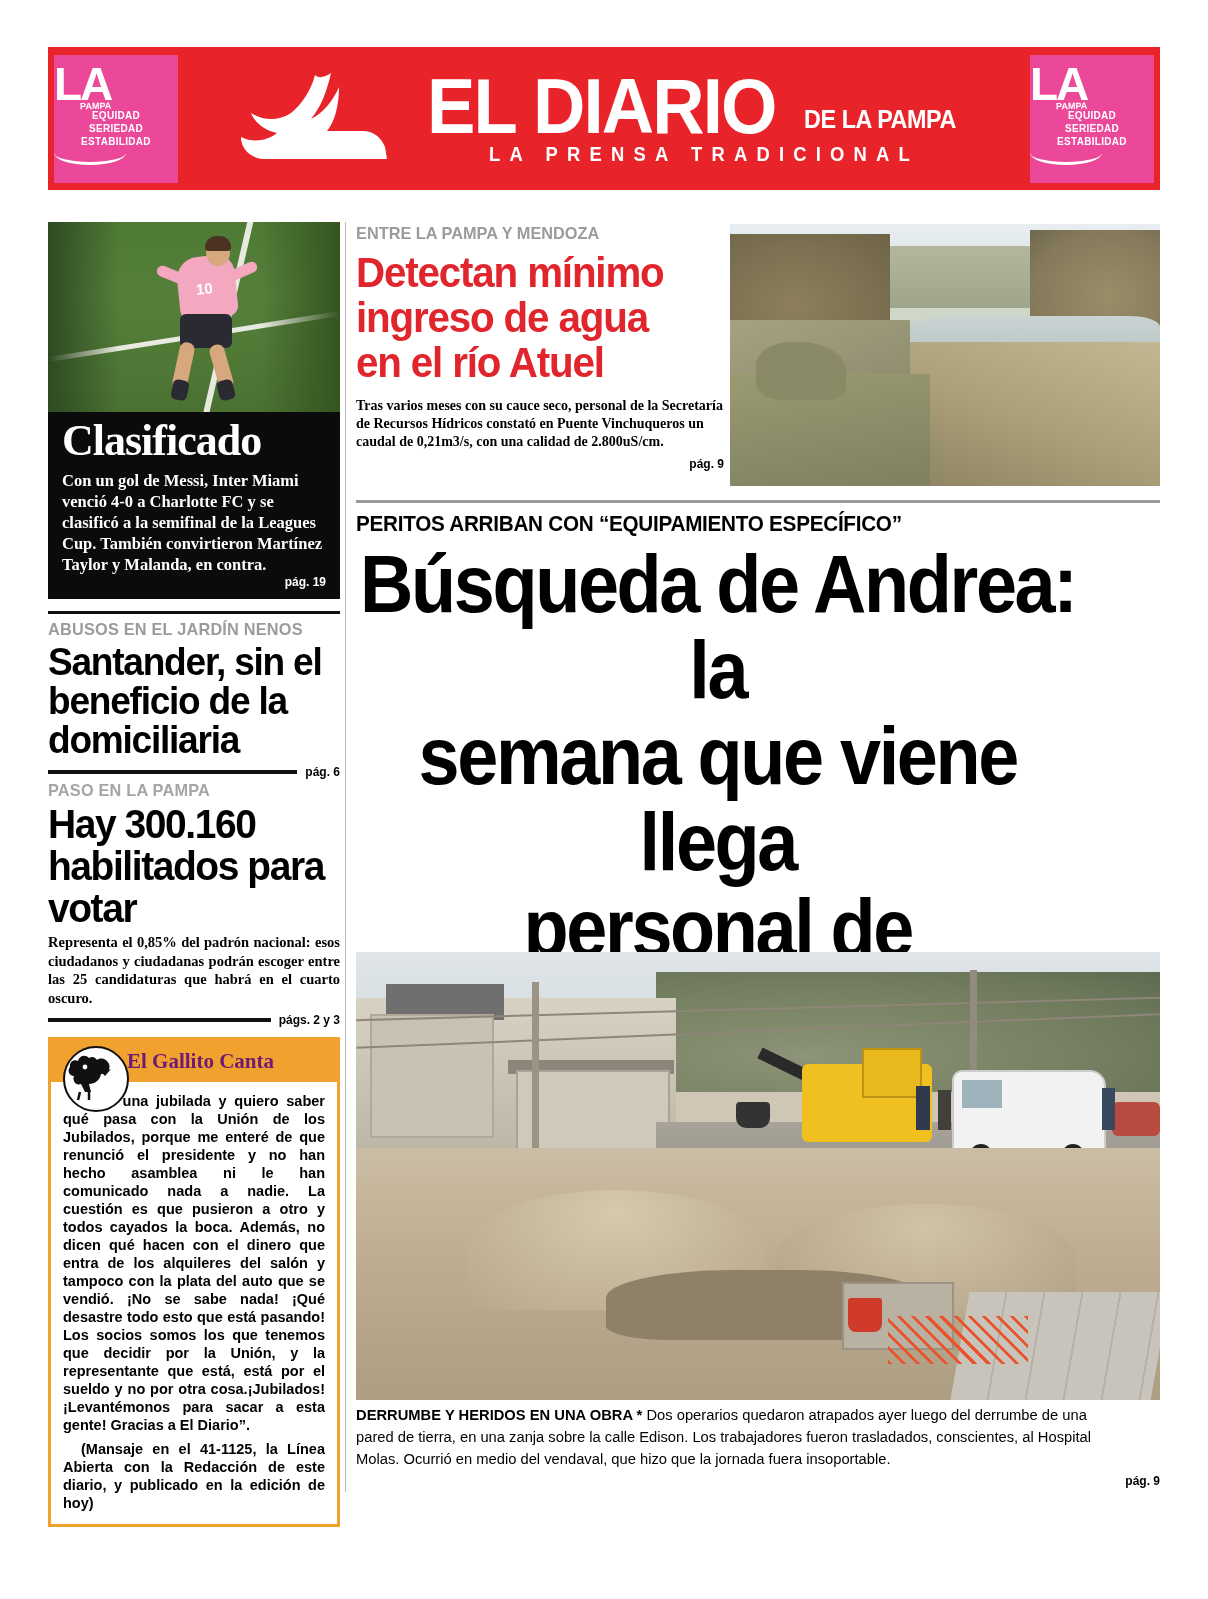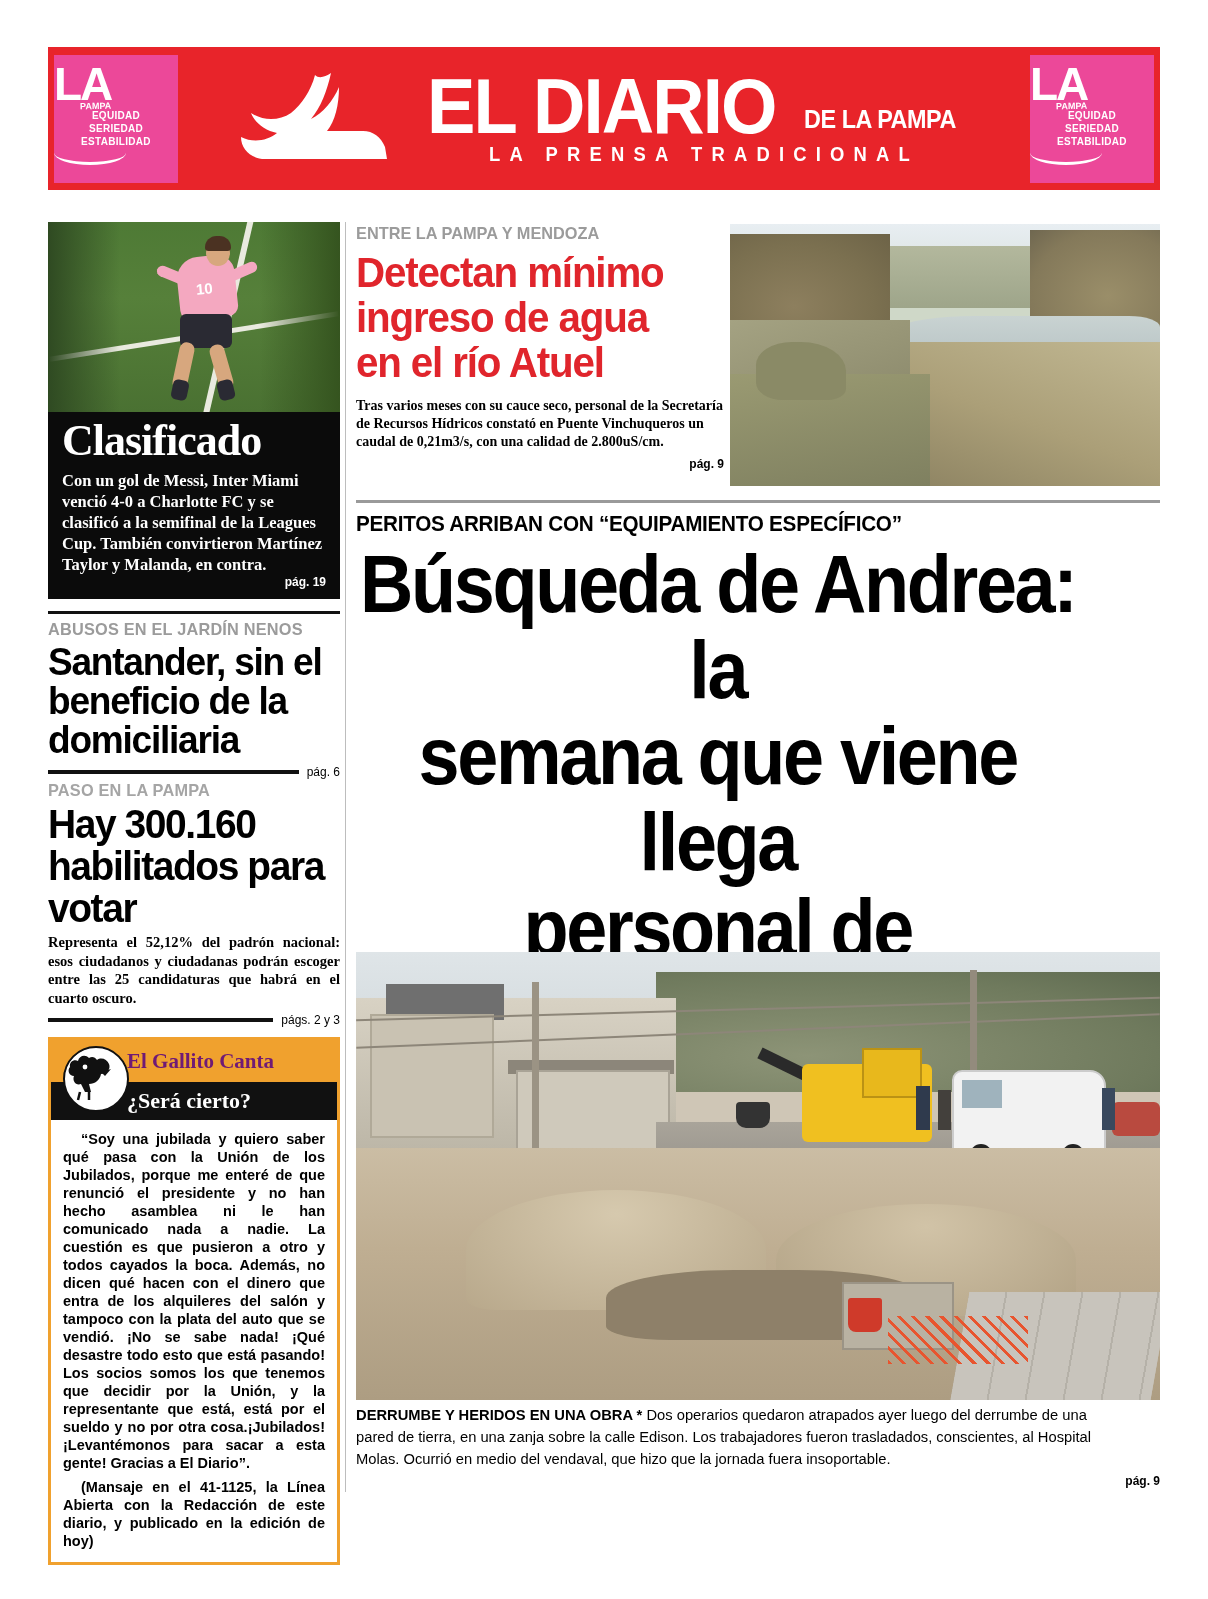--- a/index.html
+++ b/index.html
@@ -53,21 +53,21 @@
   .pg-right{text-align:right;font-size:12px;font-weight:bold;margin-top:0;}
 
   .hr-thick{border:0;border-top:3px solid #111;margin:12px 0 6px 0;}
   .kicker{font-size:17px;font-weight:bold;color:#9b9b9b;letter-spacing:.2px;margin:2px 0 2px 0;transform:scaleX(.96);transform-origin:left;}
   .kicker.gray2{color:#a5a5a5;}
   .head-blk{font-size:39px;line-height:39px;font-weight:bold;letter-spacing:-1.3px;margin:2px 0 4px 0;font-family:"Liberation Sans",sans-serif;transform:scaleX(.95);transform-origin:left;}
   .head-blk2{font-size:41px;line-height:42px;font-weight:bold;letter-spacing:-1.5px;margin:2px 0 4px 0;font-family:"Liberation Sans",sans-serif;transform:scaleX(.95);transform-origin:left;}
   .body-serif{font-size:14.5px;line-height:18.5px;font-weight:bold;font-family:"Liberation Serif",serif;text-align:justify;margin:0;}
   .pagref-row{display:flex;align-items:center;margin-top:6px;}
   .pagref-rule{flex:1 1 auto;border-top:4px solid #111;height:0;margin-right:8px;}
-  .pagref-txt{font-size:12px;font-weight:normal;flex:0 0 auto;}
+  .pagref-txt{font-size:12px;font-weight:bold;flex:0 0 auto;}
 
   
   .gallito{width:292px;border:3px solid #f0a12e;box-sizing:border-box;margin-top:10px;}
   .gallito-head{background:#f0a12e;height:42px;display:flex;align-items:center;position:relative;}
   .gallito-title{font-size:21px;font-weight:bold;color:#701a75;margin-left:76px;font-family:"Liberation Serif",serif;}
   .gallito-sub{background:#111;height:38px;display:flex;align-items:center;}
   .gallito-sub span{color:#fff;font-size:22px;font-weight:bold;margin-left:76px;font-family:"Liberation Serif",serif;}
   .rooster{position:absolute;left:12px;top:6px;width:62px;height:62px;border-radius:50%;background:#fff;border:2px solid #111;overflow:hidden;z-index:3;}
   .rooster svg{display:block;}
   .gallito-body{background:#fff;padding:10px 12px 12px 12px;}
@@ -233,42 +233,39 @@
       <div class="head-blk">Santander, sin el beneficio de la domiciliaria</div>
       <div class="pagref-row">
         <div class="pagref-rule"></div>
         <div class="pagref-txt">pág. 6</div>
       </div>
     </div>
 
     <div>
       <div class="kicker gray2">PASO EN LA PAMPA</div>
       <div class="head-blk2">Hay 300.160 habilitados para votar</div>
-      <p class="body-serif">Representa el 52,12% del padrón nacional: esos ciudadanos y ciudadanas podrán escoger entre las 25 candidaturas que habrá en el cuarto oscuro.</p>
+      <p class="body-serif">Representa el 0,85% del padrón nacional: esos ciudadanos y ciudadanas podrán escoger entre las 25 candidaturas que habrá en el cuarto oscuro.</p>
       <div class="pagref-row">
         <div class="pagref-rule"></div>
         <div class="pagref-txt">págs. 2 y 3</div>
       </div>
     </div>
 
     <div class="gallito">
       <div class="gallito-head">
         <div class="rooster">
           <svg width="58" height="58" viewBox="0 0 58 58" xmlns="http://www.w3.org/2000/svg">
             <circle cx="29" cy="29" r="28" fill="#ffffff"></circle>
             <path d="M24 10 C20 6 14 8 13 13 C9 11 4 14 5 19 C2 22 4 28 9 28 C7 33 11 38 16 36 L20 44 L26 44 L24 36 C30 36 35 32 36 26 C42 26 46 21 44 16 C42 11 36 9 32 12 C30 9 27 8 24 10 Z" fill="#111111"></path>
             <circle cx="20" cy="19" r="2.4" fill="#ffffff"></circle>
             <path d="M36 24 L46 21 L40 28 Z" fill="#111111"></path>
             <path d="M15 44 L13 52 M24 44 L24 52" stroke="#111111" stroke-width="2.5" fill="none"></path>
           </svg>
         </div>
         <div class="gallito-title">El Gallito Canta</div>
-      </div>
-      <div class="gallito-sub">
-        <span>¿Será cierto?</span>
       </div>
       <div class="gallito-body">
         <p>“Soy una jubilada y quiero saber qué pasa con la Unión de los Jubilados, porque me enteré de que renunció el presidente y no han hecho asamblea ni le han comunicado nada a nadie. La cuestión es que pusieron a otro y todos cayados la boca. Además, no dicen qué hacen con el dinero que entra de los alquileres del salón y tampoco con la plata del auto que se vendió. ¡No se sabe nada! ¡Qué desastre todo esto que está pasando! Los socios somos los que tenemos que decidir por la Unión, y la representante que está, está por el sueldo y no por otra cosa.¡Jubilados! ¡Levantémonos para sacar a esta gente! Gracias a El Diario”.</p>
         <p class="second">(Mansaje en el 41-1125, la Línea Abierta con la Redacción de este diario, y publicado en la edición de hoy)</p>
       </div>
     </div>
   </div>
 
   <div class="atuel">
     <div class="kick">ENTRE LA PAMPA Y MENDOZA</div>

